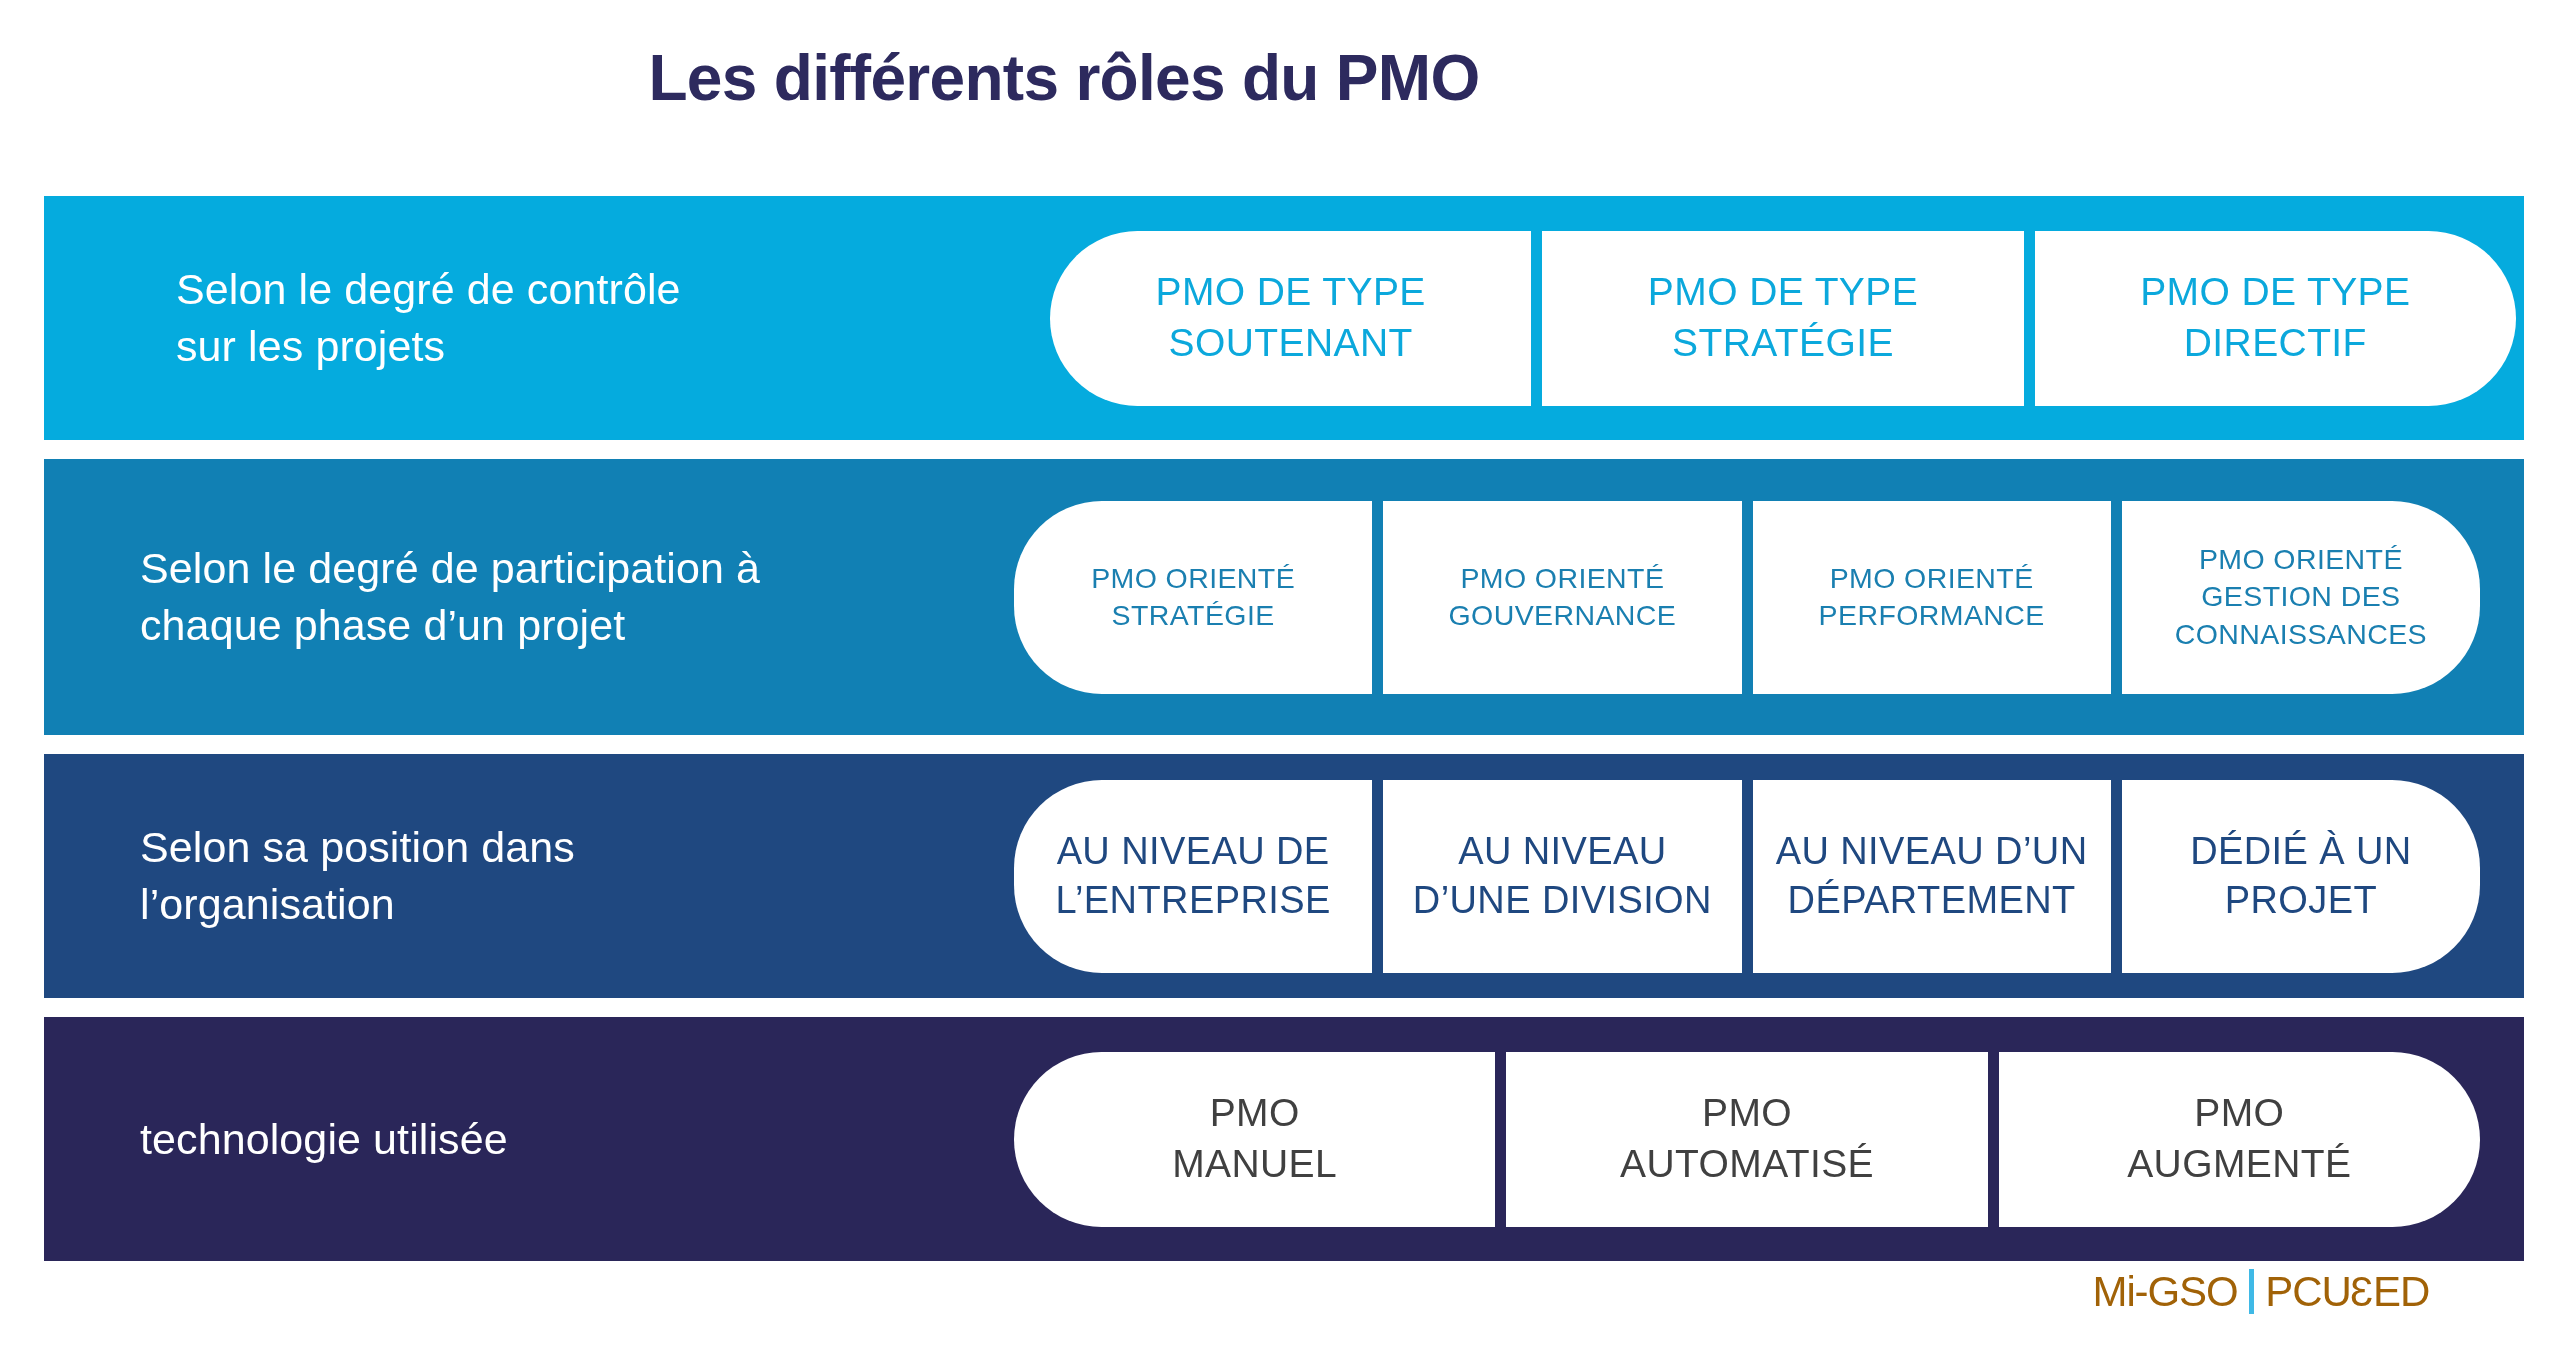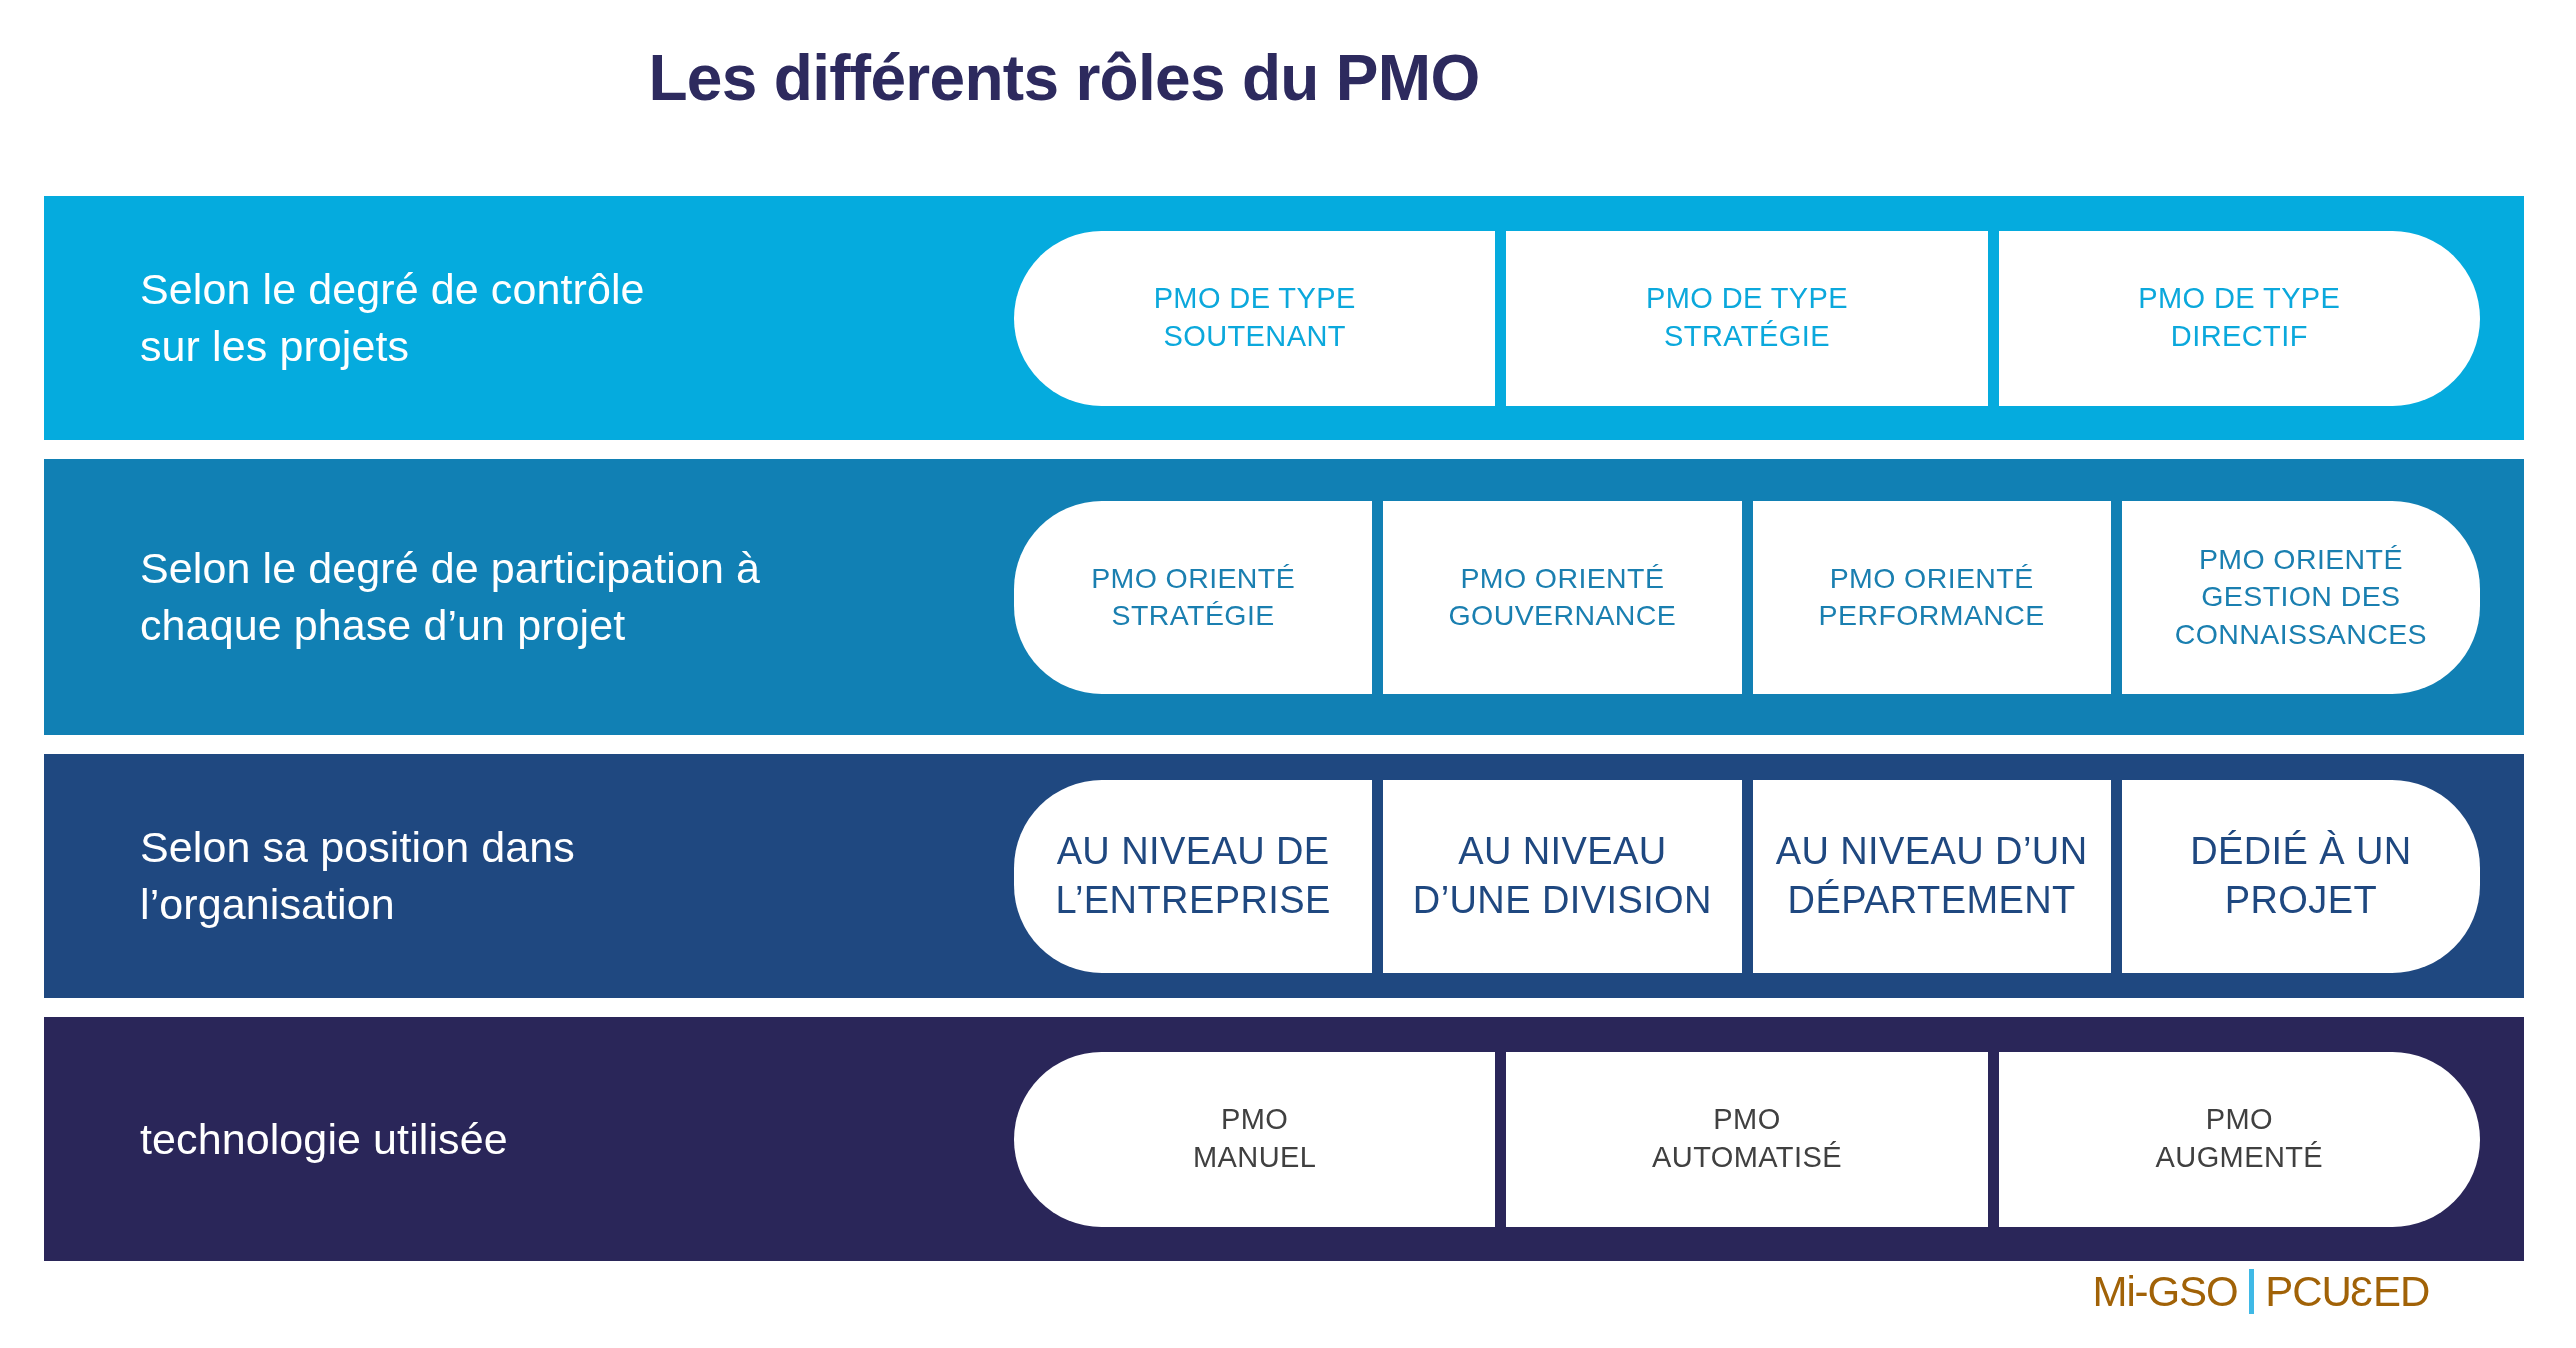--- a/index.html
+++ b/index.html
@@ -79,31 +79,31 @@
   }
 
   .pill {
     flex: 1 1 0;
     background: #ffffff;
     display: flex;
     flex-direction: column;
     align-items: center;
     justify-content: center;
     text-align: center;
-    font-size: 29px;
+    font-size: 39px;
     line-height: 1.30;
     letter-spacing: 0.4px;
     box-sizing: border-box;
     padding: 0 7.3px;
   }
   .pill + .pill { margin-left: 11px; }
   .pill .ln { display: block; white-space: nowrap; }
 
   
-  .band.row-1 { height: 244px; background: #05ABDE; }
+  .band.row-1 { height: 244px; background: #05ABDE; padding-left: 36px; }
   .band.row-1 .pill { color: #0BA8DC; }
 
   .band.row-2 { height: 276px; background: #1180B4; }
   .band.row-2 .pill { color: #1A7FB0; font-size: 28.5px; }
 
   .band.row-3 { height: 244px; background: #1F4880; }
   .band.row-3 .pill { color: #1F4880; font-size: 38px; }
 
   .band.row-4 { height: 244px; background: #2A2659; }
   .band.row-4 .pill { color: #404040; }

